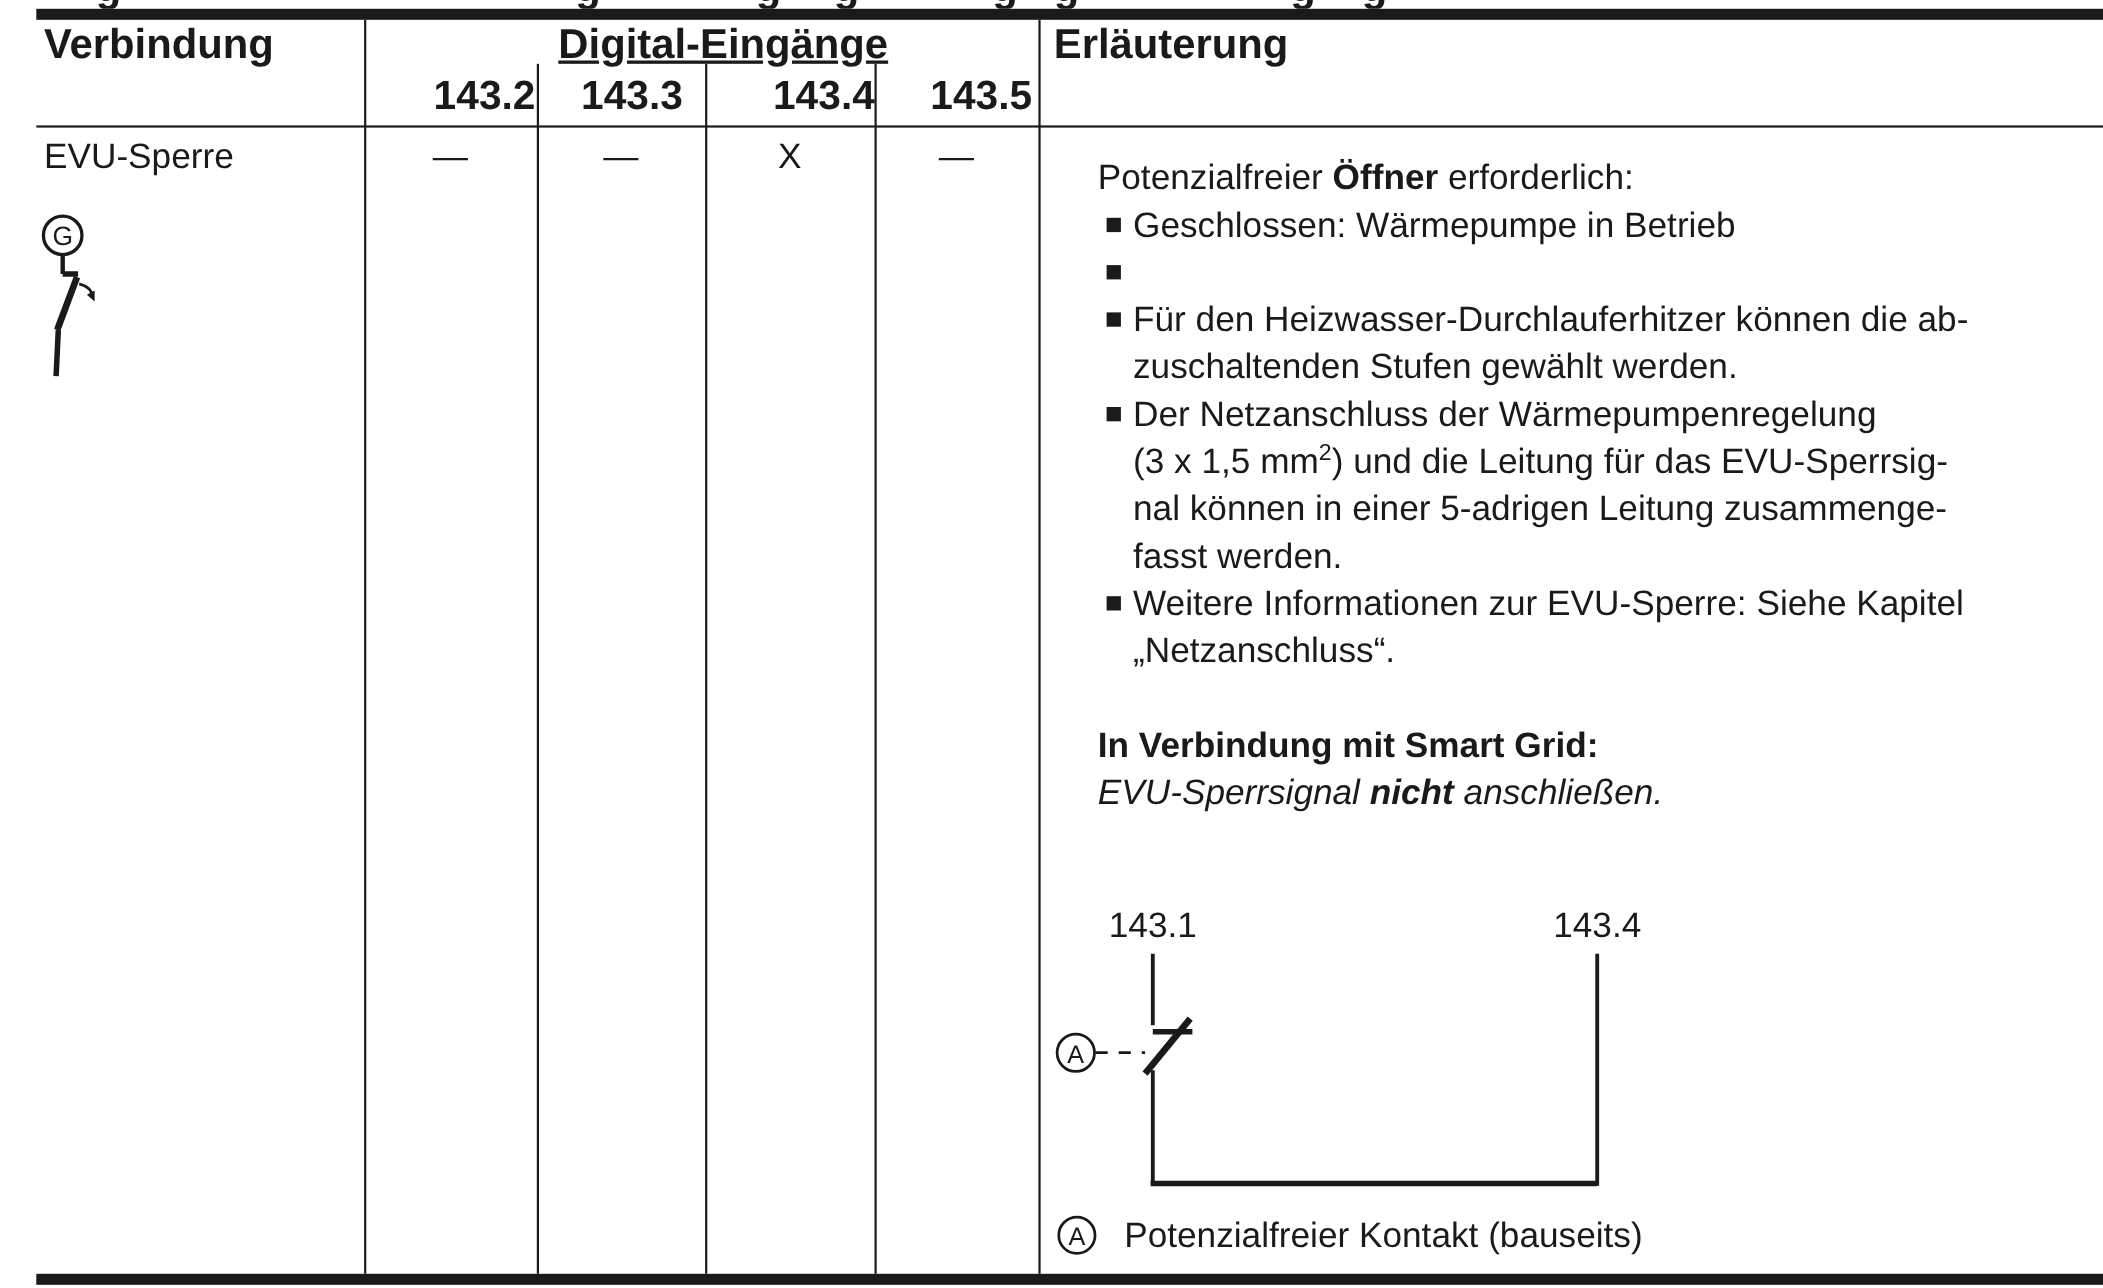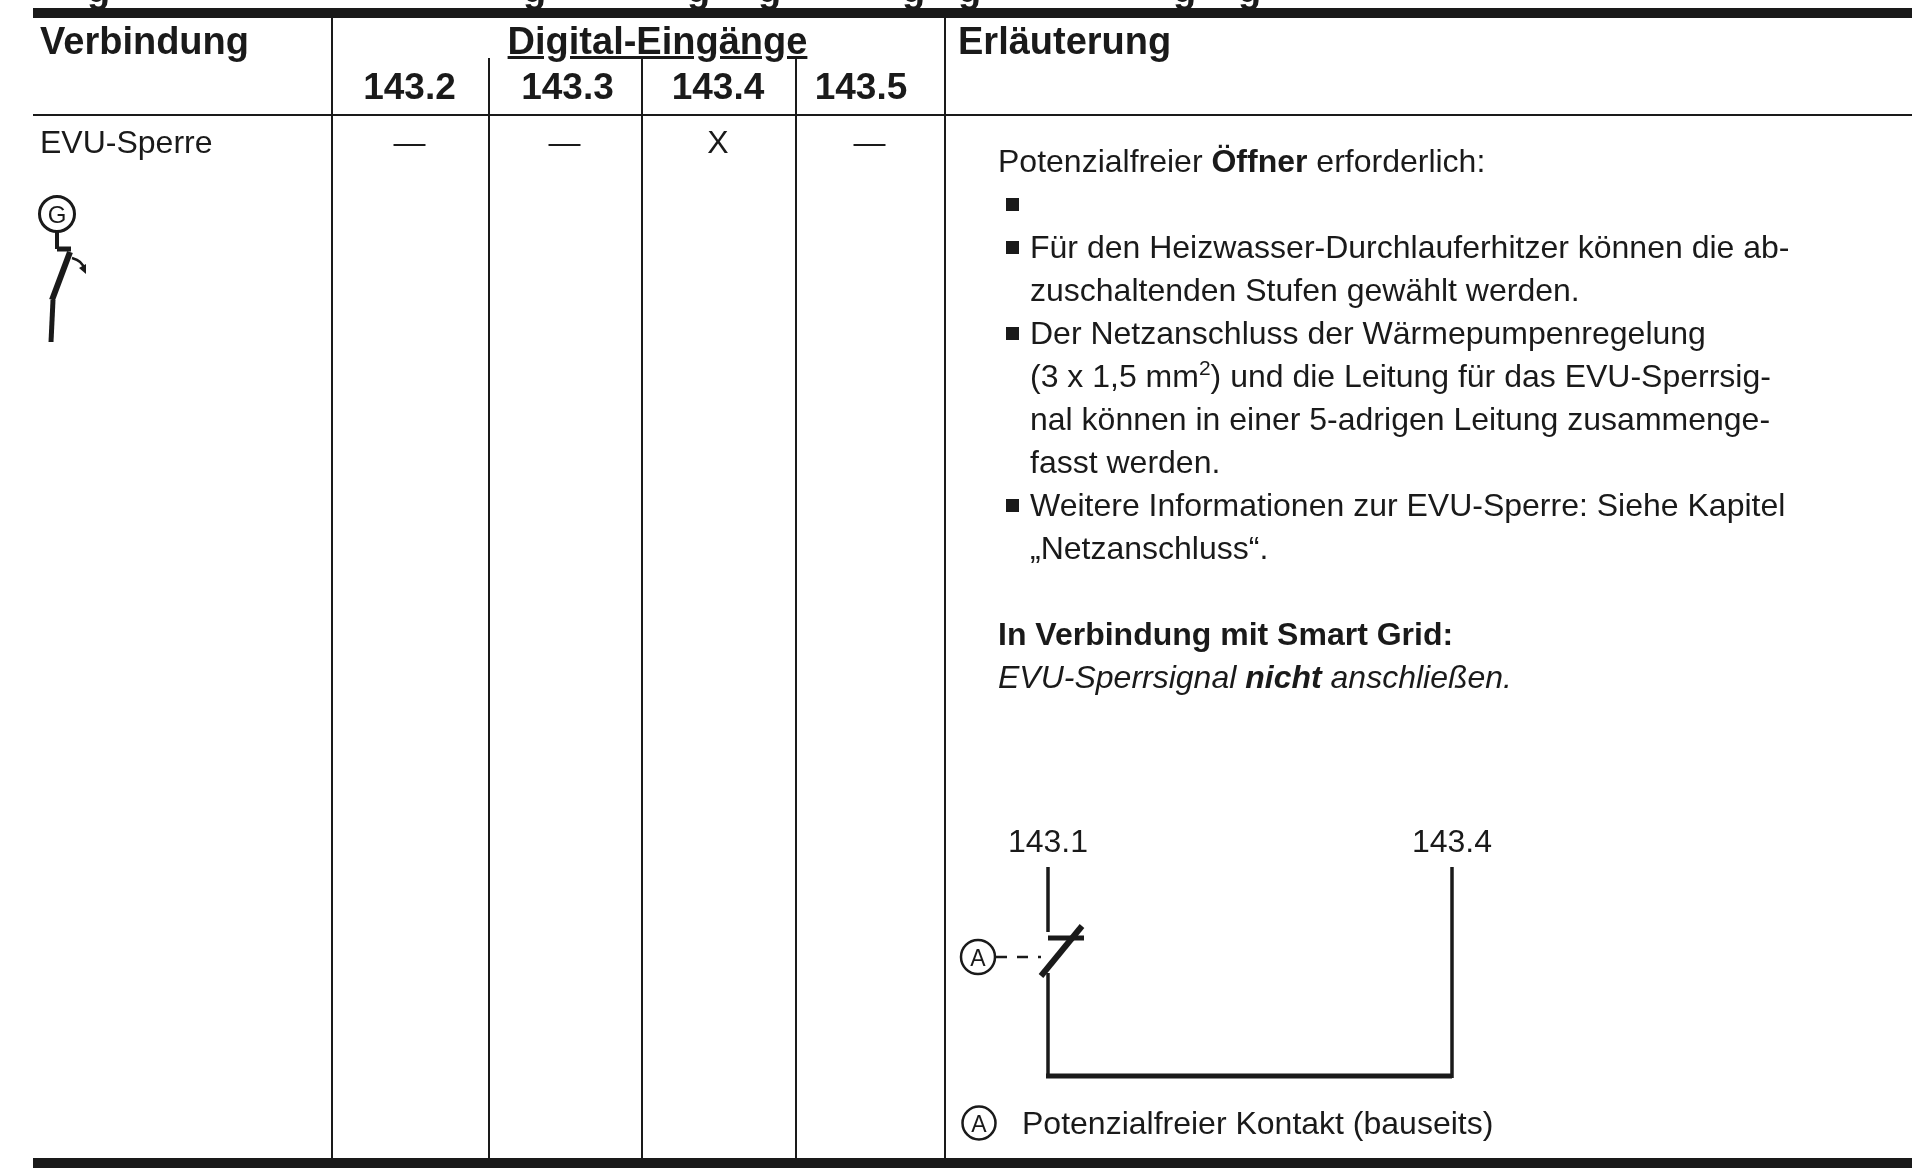--- a/index.html
+++ b/index.html
@@ -11,21 +11,21 @@
   }
   .abs{position:absolute;}
   
   #top-fragments{left:0;top:0;width:1912px;height:8px;overflow:hidden;}
   #top-fragments span{position:absolute;top:-30px;font-weight:bold;font-size:38px;line-height:38px;}
   
   .bar{background:#1a1a1a;}
   .vline{width:2px;background:#1a1a1a;}
   
   .hdr{font-weight:bold;font-size:38px;line-height:34px;white-space:nowrap;}
-  .subhdr{font-weight:bold;font-size:37px;text-align:center;}
+  .subhdr{font-weight:bold;font-size:37px;text-align:center;padding-left:31px;}
   .cellval{font-size:32px;text-align:center;}
   .bodytxt{font-size:32px;white-space:nowrap;text-align:center;}
   
   #explanation{left:958px;top:140px;width:950px;font-size:32px;line-height:43px;margin-left:40px;}
   #explanation .line{position:relative;white-space:nowrap;}
   #explanation .line.gap{height:43px;}
   #explanation .line.bullet,#explanation .line.cont{padding-left:32px;}
   #explanation .line.bolditalic{font-weight:bold;}
   #explanation .line.italic{font-style:italic;}
   #explanation .sq{position:absolute;left:8px;top:15px;width:13px;height:13px;background:#1a1a1a;}
@@ -59,21 +59,21 @@
 <div class="abs vline" style="left:488px;top:58px;height:1100px;"></div>
 <div class="abs vline" style="left:641px;top:58px;height:1100px;"></div>
 <div class="abs vline" style="left:795px;top:58px;height:1100px;"></div>
 <div class="abs vline" style="left:944px;top:18px;height:1140px;"></div>
 
 <div class="abs hdr" style="left:40px;top:24px;">Verbindung</div>
 <div class="abs hdr" style="left:351px;top:24px;width:613px;text-align:center;text-decoration:underline;">Digital-Eingänge</div>
 <div class="abs hdr" style="left:958px;top:24px;">Erläuterung</div>
 
 <div class="abs subhdr" style="left:331px;top:66px;width:157px;">143.2</div>
-<div class="abs subhdr" style="left:488px;top:66px;width:159px;">143.3</div>
+<div class="abs subhdr" style="left:464px;top:66px;width:159px;">143.3</div>
 <div class="abs subhdr" style="left:641px;top:66px;width:154px;">143.4</div>
 <div class="abs subhdr" style="left:795px;top:66px;width:132px;">143.5</div>
 
 <div class="abs bodytxt" style="left:40px;top:124px;">EVU-Sperre</div>
 
 <svg class="abs" style="left:22px;top:192px;" width="100" height="170" viewBox="0 0 100 170">
   <circle cx="35" cy="22" r="17.5" fill="none" stroke="#1a1a1a" stroke-width="3"></circle>
   <text x="35" y="31" text-anchor="middle" font-size="24" fill="#1a1a1a">G</text>
   <path d="M35 40 V57" stroke="#1a1a1a" stroke-width="4" fill="none"></path>
   <path d="M35 57 H49" stroke="#1a1a1a" stroke-width="5" fill="none"></path>
@@ -83,21 +83,21 @@
   <path d="M31 108 L29 150" stroke="#1a1a1a" stroke-width="5" fill="none"></path>
 </svg>
 
 <div class="abs cellval" style="left:331px;top:124px;width:157px;">—</div>
 <div class="abs cellval" style="left:488px;top:124px;width:153px;">—</div>
 <div class="abs cellval" style="left:641px;top:124px;width:154px;">X</div>
 <div class="abs cellval" style="left:795px;top:124px;width:149px;">—</div>
 
 <div class="abs" id="explanation">
     <div class="line plain"><span>Potenzialfreier </span><span class="b">Öffner</span><span> erforderlich:</span></div>
-    <div class="line bullet"><span class="sq"></span></div>
+    <div class="line bullet"><span class="sq"></span><span>Geschlossen: Wärmepumpe in Betrieb</span></div>
     <div class="line bullet"><span class="sq"></span></div>
     <div class="line gap"></div>
     <div class="line bullet"><span class="sq"></span><span>Für den Heizwasser-Durchlauferhitzer können die ab-</span></div>
     <div class="line cont"><span>zuschaltenden Stufen gewählt werden.</span></div>
     <div class="line bullet"><span class="sq"></span><span>Der Netzanschluss der Wärmepumpenregelung</span></div>
     <div class="line cont"><span>(3 x 1,5 mm</span><sup>2</sup><span>) und die Leitung für das EVU-Sperrsig-</span></div>
     <div class="line cont"><span>nal können in einer 5-adrigen Leitung zusammenge-</span></div>
     <div class="line cont"><span>fasst werden.</span></div>
     <div class="line bullet"><span class="sq"></span><span>Weitere Informationen zur EVU-Sperre: Siehe Kapitel</span></div>
     <div class="line cont"><span>„Netzanschluss“.</span></div>

